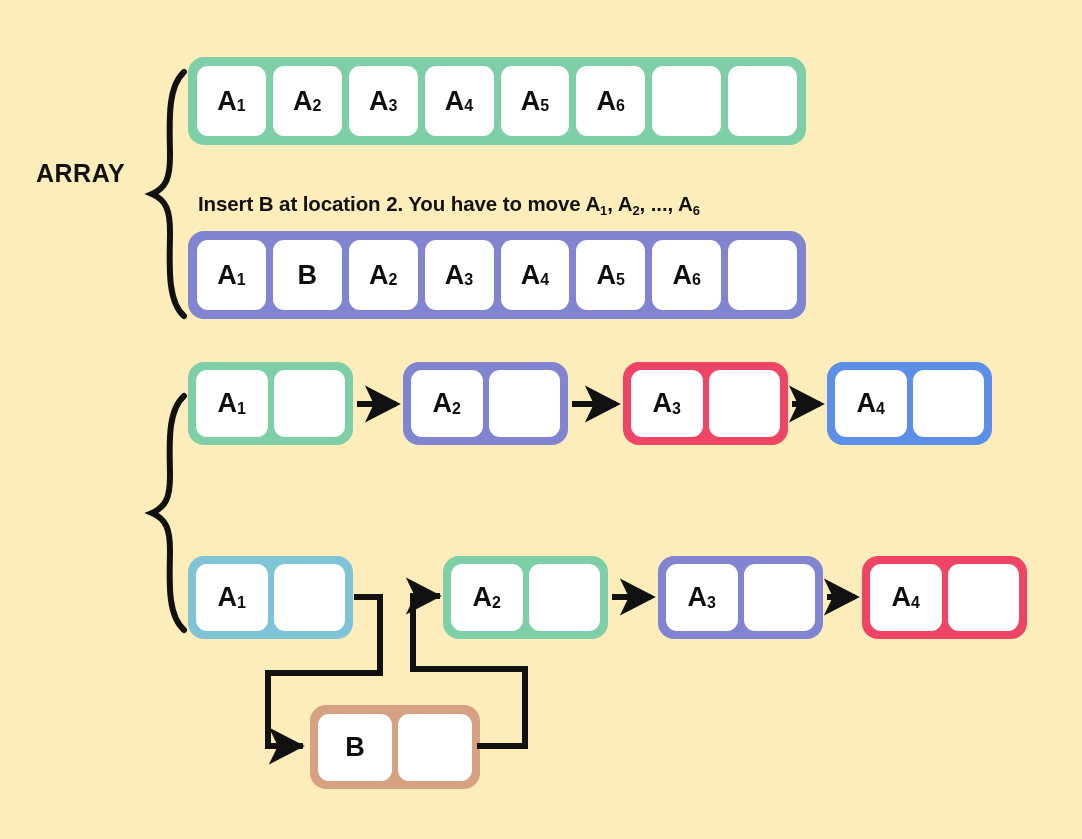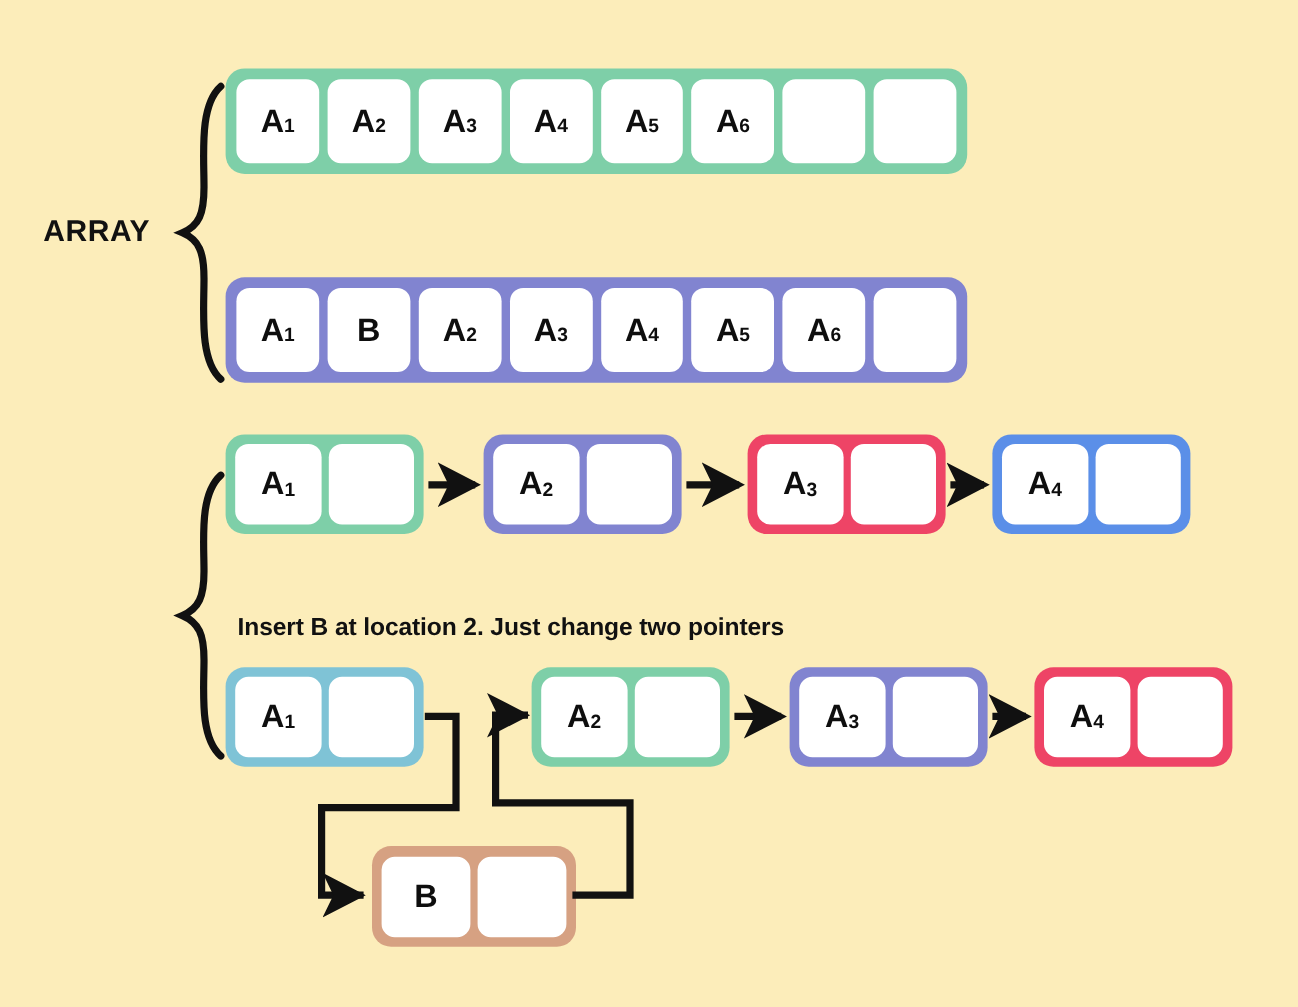--- a/index.html
+++ b/index.html
@@ -14,21 +14,21 @@
   
   .section-label{
     position:absolute;
     font-weight:bold;
     font-size:25px;
     letter-spacing:0.5px;
     color:#111111;
     line-height:1.08;
     text-transform:uppercase;
   }
-  #label-array{left:36px;top:180px;}
+  #label-array{left:36px;top:160px;}
   #label-linked{left:36px;top:485px;}
 
   
   .brace{position:absolute;pointer-events:none;}
 
   
   .caption{
     position:absolute;
     font-size:20.5px;
     font-weight:bold;
@@ -118,22 +118,22 @@
 
 
   <svg class="brace" id="brace-array" style="left:140px;top:66px;" width="60" height="256" viewBox="0 0 60 256">
     <path d="M44 6 C 26 22, 30 62, 30 90 C 30 112, 26 122, 12 128 C 26 134, 30 144, 30 166 C 30 194, 26 234, 44 250" fill="none" stroke="#111111" stroke-width="6" stroke-linecap="round"></path>
   </svg>
 
   <svg class="brace" id="brace-linked" style="left:140px;top:390px;" width="60" height="246" viewBox="0 0 60 246">
     <path d="M44 6 C 26 22, 30 60, 30 86 C 30 107, 26 117, 12 123 C 26 129, 30 139, 30 160 C 30 186, 26 224, 44 240" fill="none" stroke="#111111" stroke-width="6" stroke-linecap="round"></path>
   </svg>
 
-
-  <div class="caption" id="caption-linked">Insert B at location 2. Just change two pointers</div>
+  <div class="caption" id="caption-array"><span>Insert B at location 2. You have to move A</span><sub>1</sub><span>, A</span><sub>2</sub><span>, ..., A</span><sub>6</sub></div>
+
 
   <div class="array-bar" id="array-top" style="background: rgb(126, 207, 168);">
     <div class="cell">
         <span>A</span>
         <sub>1</sub>
       </div>
     <div class="cell">
         <span>A</span>
         <sub>2</sub>
       </div>

